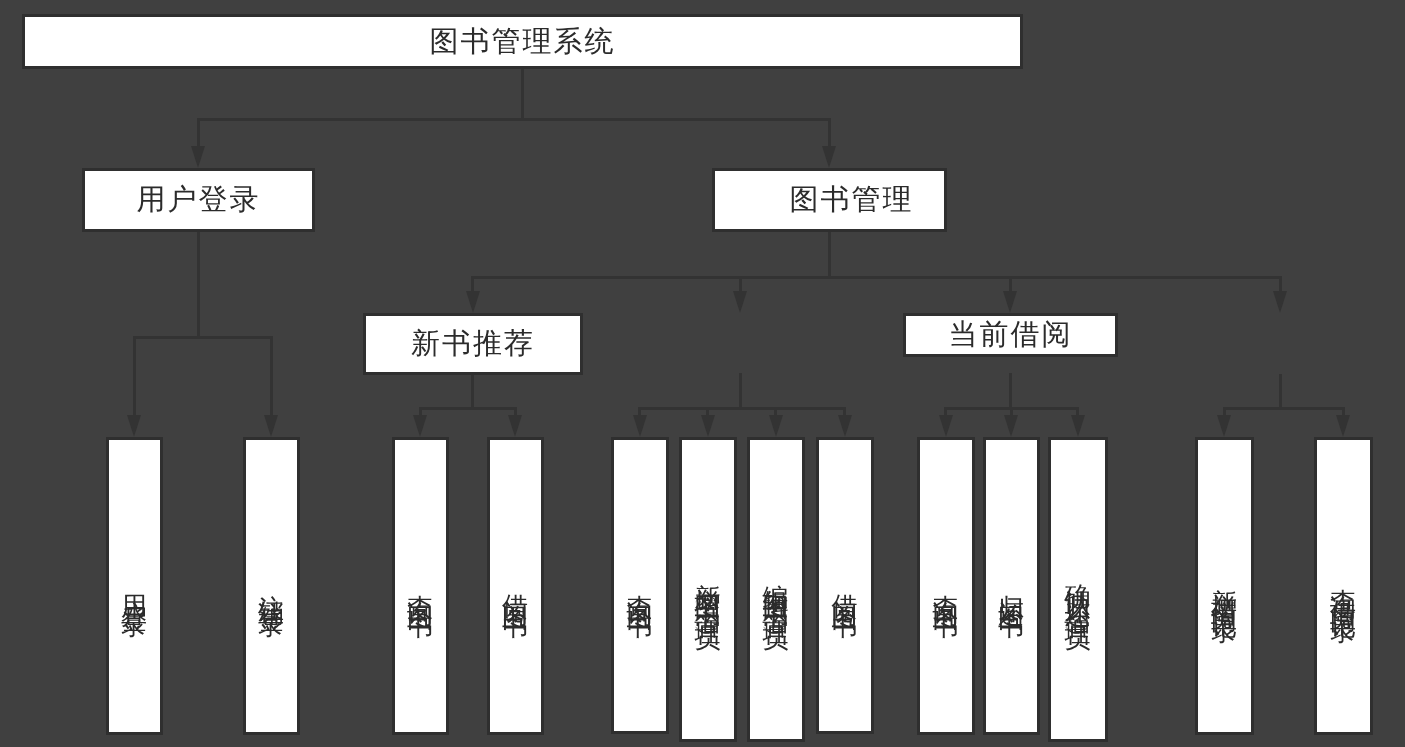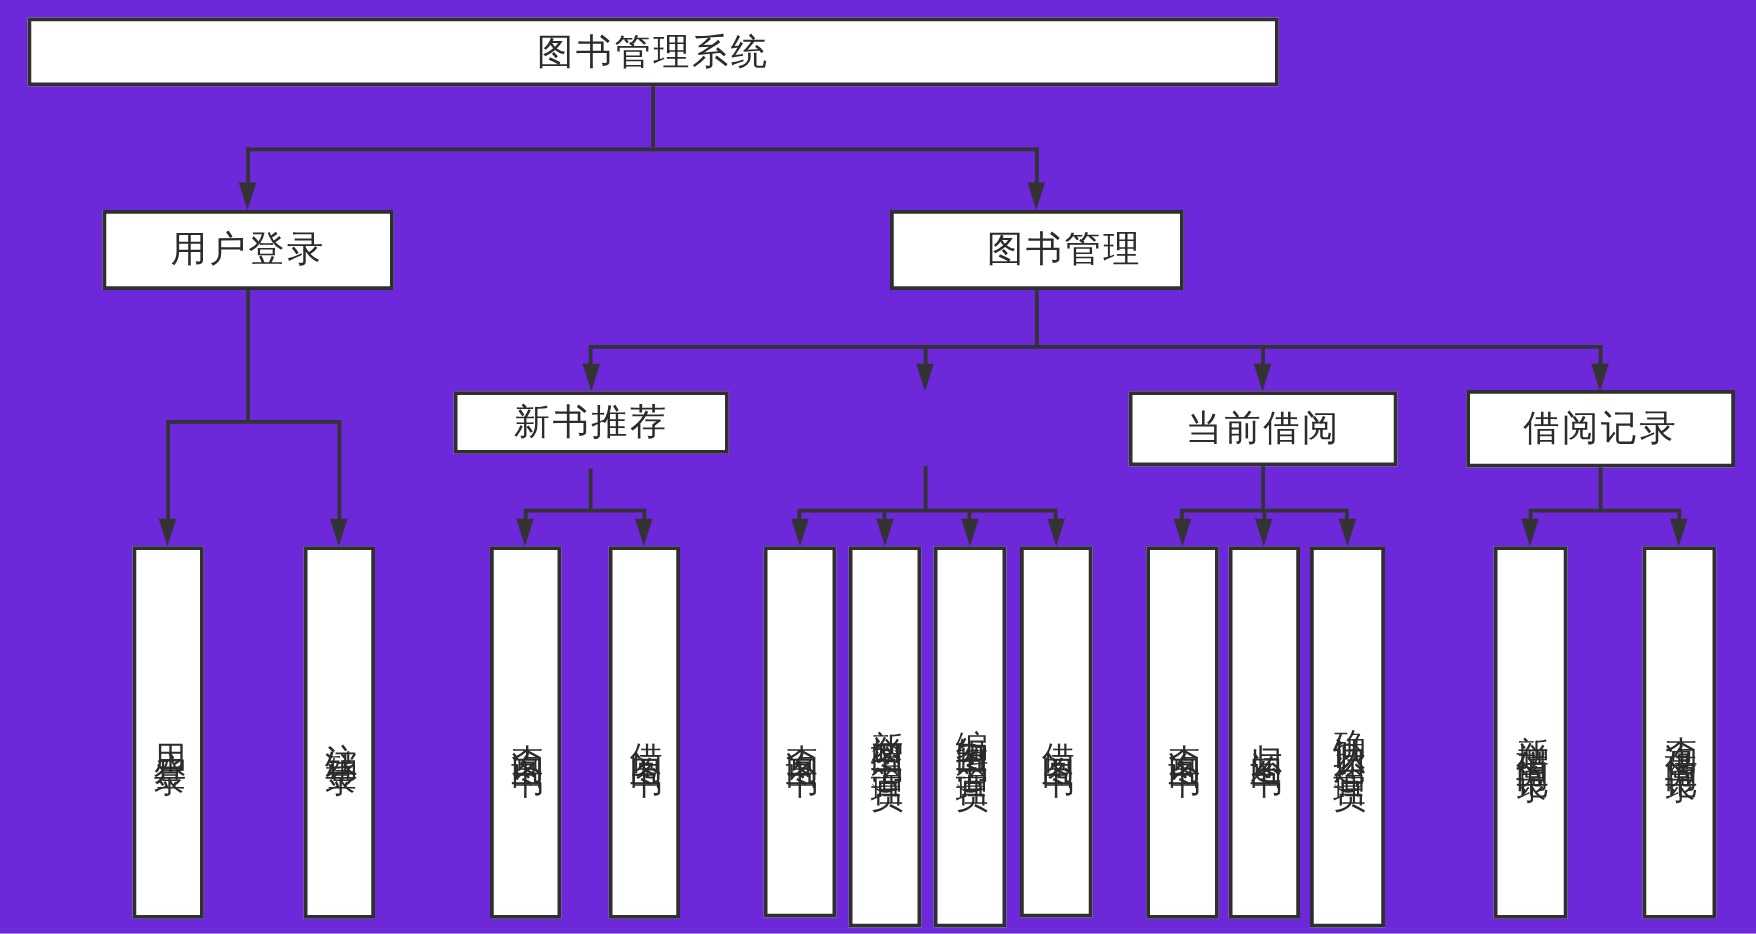--- a/index.html
+++ b/index.html
@@ -1,19 +1,19 @@
 <!DOCTYPE html>
 <html><head>
 <meta charset="utf-8">
 <title>图书管理系统</title>
 <style>
   html,body{margin:0;padding:0;background:#ffffff;}
   .stage{
-    position:relative;width:1405px;height:747px;background:#6d28d9;
-    font-family:Liberation Mono, monospace;color:#2b2b2b;overflow:hidden;
+    position:relative;width:1405px;height:747px;background:#404040;
+    font-family:Liberation Sans, sans-serif;color:#2b2b2b;overflow:hidden;
   }
   .node{
     position:absolute;border:3px solid #2f2f2f;background:#ffffff;box-sizing:border-box;
     display:flex;align-items:center;justify-content:center;
   }
   .node.h .lbl{font-size:29px;letter-spacing:2px;white-space:nowrap;}
   .node.v .lbl{
     writing-mode:vertical-rl;text-orientation:mixed;
     font-size:26px;line-height:1;letter-spacing:6px;
   }
@@ -39,32 +39,29 @@
   </div>
 
   <div class="node h" style="left:82px;top:168px;width:233px;height:64px;">
     <span class="lbl">用户登录</span>
   </div>
 
   <div class="node h" style="left:712px;top:168px;width:235px;height:64px;padding-left:44px;">
     <span class="lbl">图书管理</span>
   </div>
 
-  <div class="node h" style="left:363px;top:313px;width:220px;height:50px;">
+  <div class="node h" style="left:363px;top:313px;width:220px;height:62px;">
     <span class="lbl">新书推荐</span>
   </div>
 
 
-  <div class="node h" style="left:903px;top:313px;width:215px;height:60px;">
+  <div class="node h" style="left:903px;top:313px;width:215px;height:44px;">
     <span class="lbl">当前借阅</span>
   </div>
 
-  <div class="node h" style="left:1173px;top:312px;width:215px;height:62px;">
-    <span class="lbl">借阅记录</span>
-  </div>
 
   <div class="node v" style="left:106px;top:437px;width:57px;height:298px;">
     <span class="lbl">用户登录</span>
   </div>
   <div class="node v" style="left:243px;top:437px;width:57px;height:298px;">
     <span class="lbl">注销登录</span>
   </div>
 
   <div class="node v" style="left:392px;top:437px;width:57px;height:298px;">
     <span class="lbl">查询图书</span>

